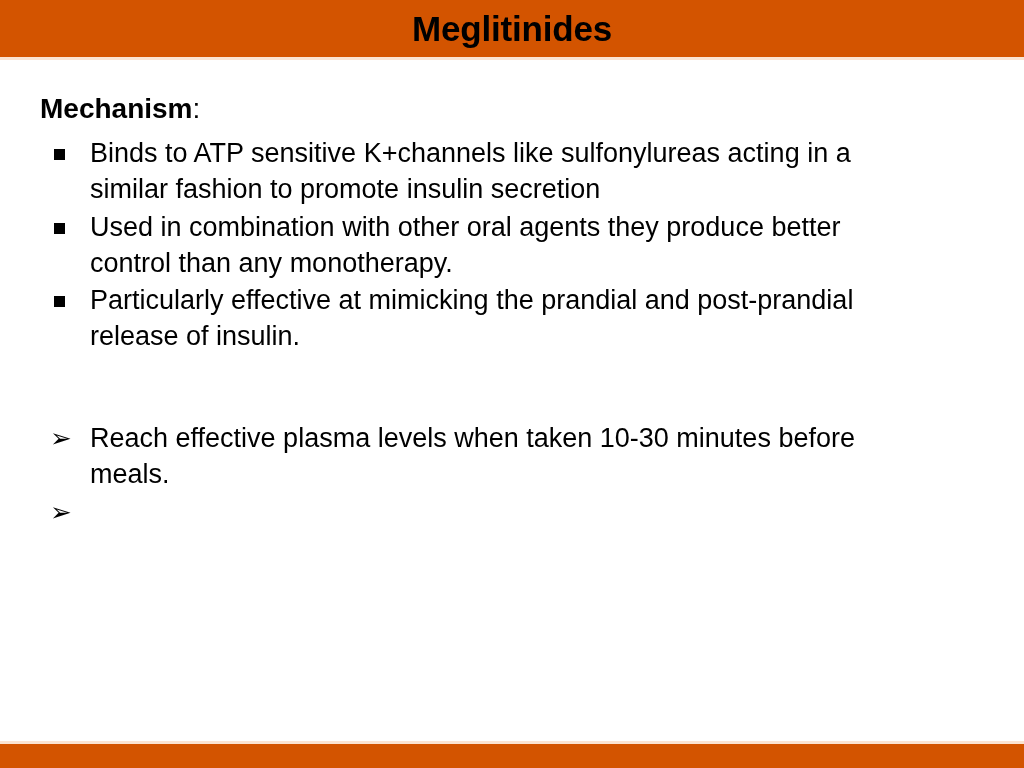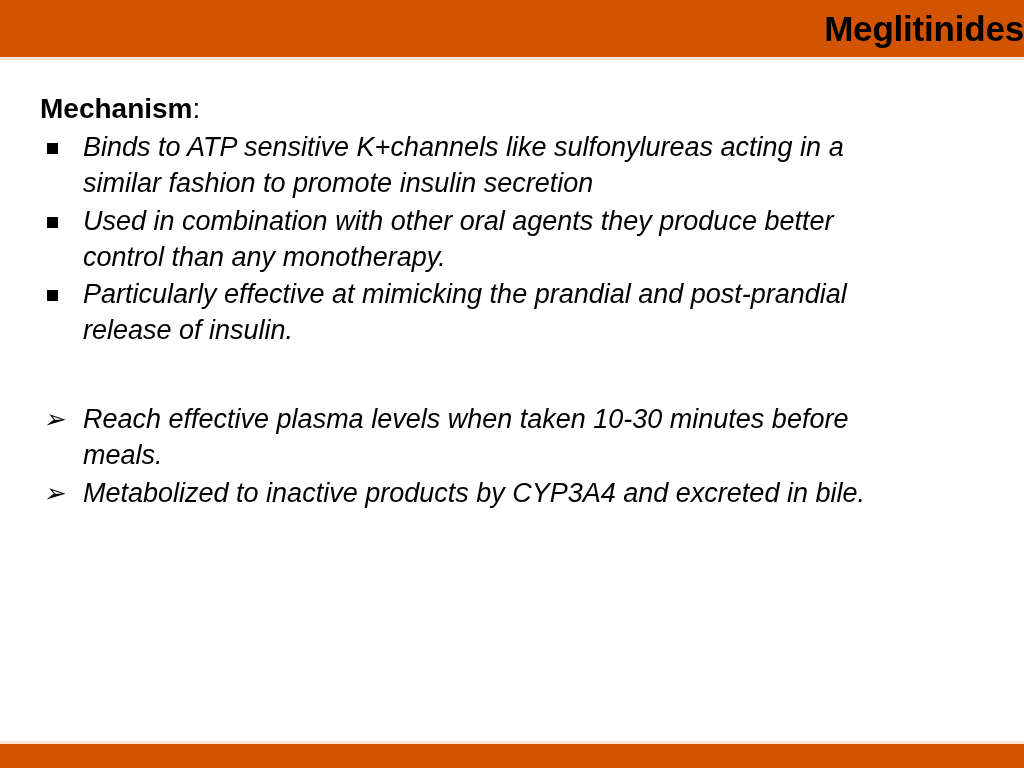--- a/index.html
+++ b/index.html
@@ -24,21 +24,21 @@
   
   .title-bar {
     position: absolute;
     left: 0;
     top: 0;
     width: 1024px;
     height: 57px;
     background: #d35400;
     display: flex;
     align-items: center;
-    justify-content: flex-end;
+    justify-content: center;
   }
   .title-bar-underline {
     position: absolute;
     left: 0;
     top: 57px;
     width: 1024px;
     height: 3px;
     background: #fbe4d2;
   }
   .slide-title {
@@ -69,23 +69,22 @@
     line-height: 1.35;
     margin: 0 0 2px 0;
     padding: 0;
   }
   .section-heading .colon {
     font-weight: normal;
   }
 
   ul.bullets {
     list-style: none;
-    margin: 1px;
+    margin: 8px;
     padding: 0;
-    font-style: italic;
   }
   ul.bullets li {
     position: relative;
     font-size: 27px;
     line-height: 1.33;
     padding-left: 42px;
     margin: 0 0 2px 0;
     max-width: 930px;
   }
   
@@ -148,21 +147,21 @@
         <li><span class="marker"></span><span>Used in combination with other oral agents they produce better control than any monotherapy.</span></li>
         <li><span class="marker"></span><span>Particularly effective at mimicking the prandial and post-prandial release of insulin.</span></li>
       </ul>
     </div>
 
     <div class="section-gap"></div>
 
     <div class="section">
       <ul class="bullets arrow">
         <li><span class="marker">➢</span><span> Reach effective plasma levels when taken 10-30 minutes before meals.</span></li>
-        <li><span class="marker">➢</span><span>Metabolized to inactive products by CYP3A4 and excreted in bile.</span></li>
+        <li><span class="marker">➢</span></li>
       </ul>
     </div>
 
   </div>
 
   <div class="footer-topline"></div>
   <div class="footer-bar"></div>
 
 </div>
 

